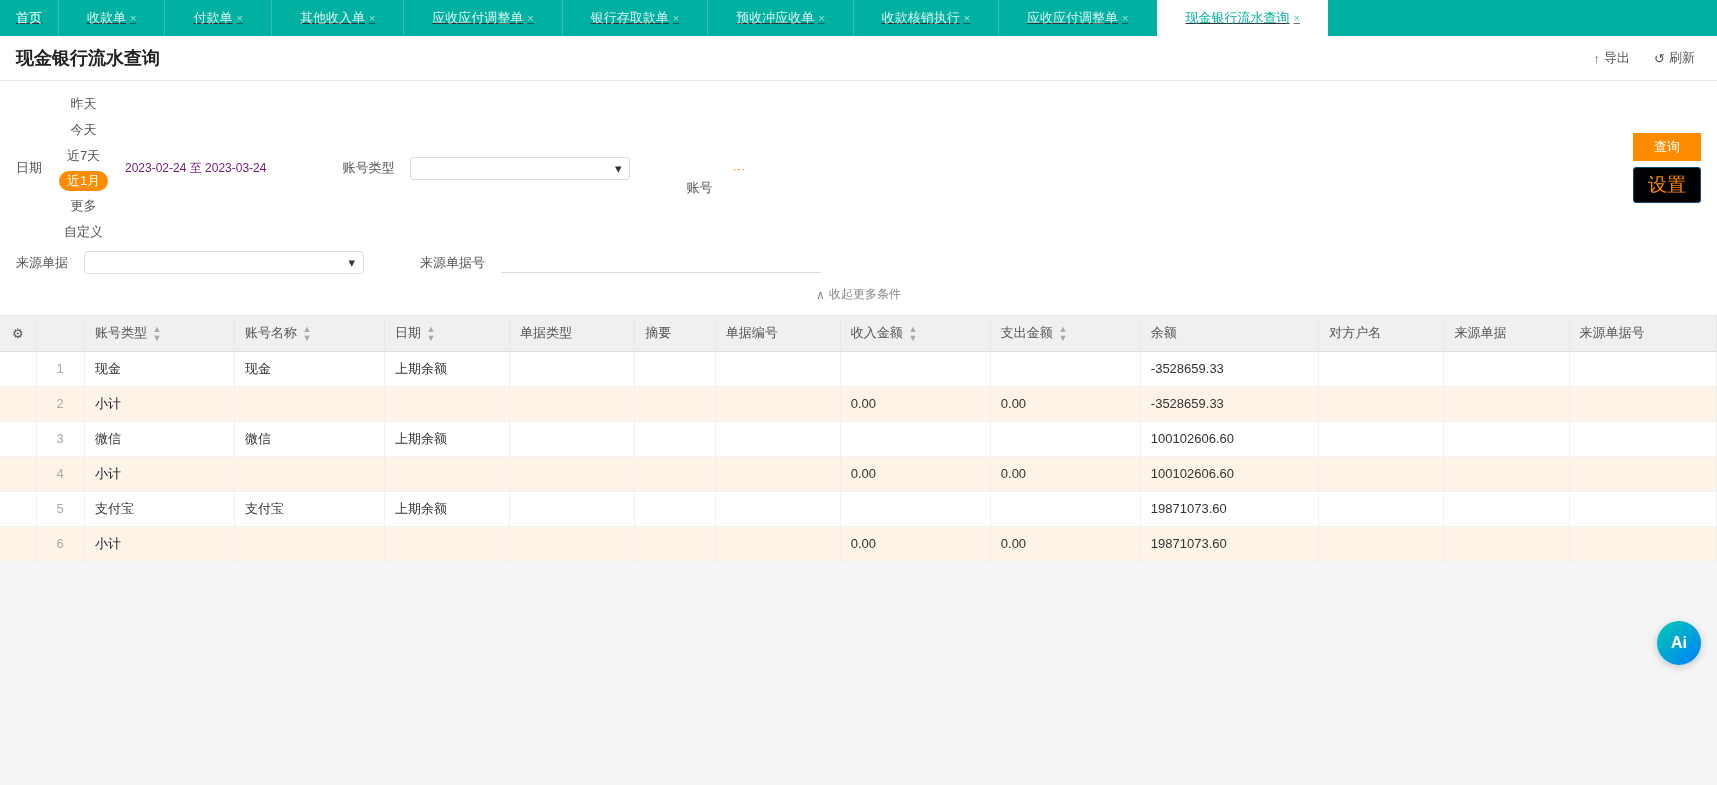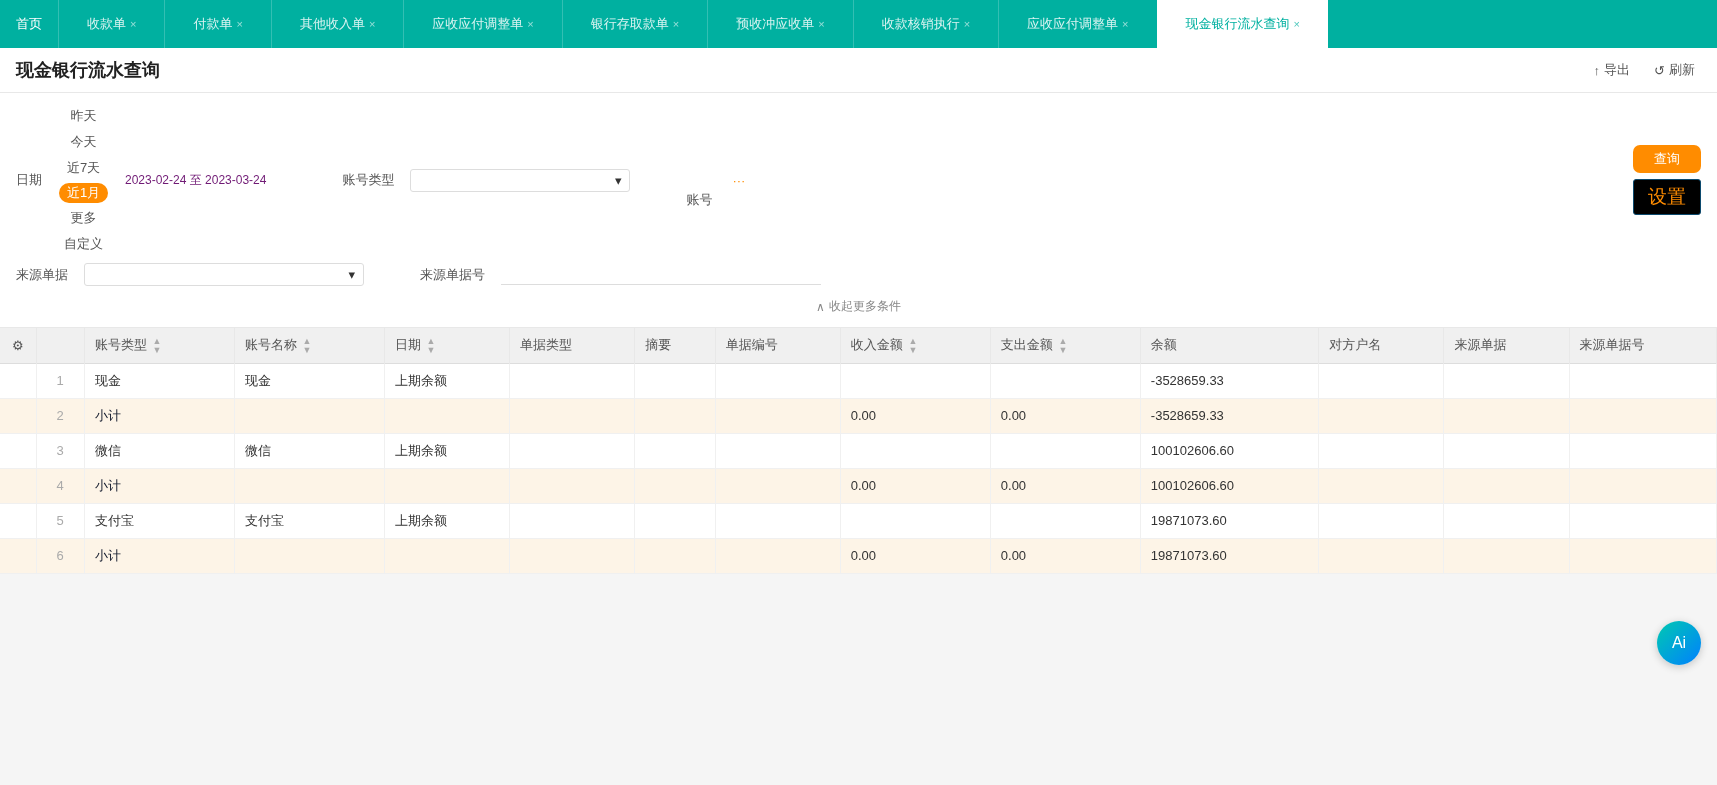--- a/index.html
+++ b/index.html
@@ -3,23 +3,24 @@
   <meta charset="utf-8">
   <style>
     * { box-sizing: border-box; margin: 0; padding: 0; }
     body { font-family: 'Microsoft YaHei', Arial, sans-serif; font-size: 13px; background: #f5f5f5; color: #333; }
 
     
     .top-nav {
       background: #00b0a0;
       display: flex;
       align-items: flex-start;
-      height: 48px;
+      height: 36px;
       padding: 0 0;
       overflow: hidden;
+      text-decoration: underline;
     }
     .nav-home {
       padding: 0 16px;
       color: #fff;
       font-size: 13px;
       cursor: pointer;
       white-space: nowrap;
       height: 100%;
       display: flex;
       align-items: center;
@@ -143,21 +144,21 @@
     .more-btn {
       color: #ff8c00;
       font-size: 13px;
       cursor: pointer;
       padding: 2px 4px;
     }
     .query-btn {
       background: #ff8c00;
       color: #fff;
       border: none;
-      border-radius: 7px;
+      border-radius: 0;
       padding: 5px 18px;
       font-size: 13px;
       cursor: pointer;
     }
     .setting-btn {
       background: #000000;
       color: #ff8c00;
       border: 1px solid #0c4a6e;
       border-radius: 3px;
       padding: 4px 14px;
@@ -240,21 +241,21 @@
       bottom: 120px;
       background: linear-gradient(135deg, #00c9b1, #0080ff);
       color: #fff;
       border-radius: 50%;
       width: 44px;
       height: 44px;
       display: flex;
       align-items: center;
       justify-content: center;
       font-size: 16px;
-      font-weight: normal;
+      font-weight: bold;
       cursor: pointer;
       box-shadow: 0 2px 8px rgba(0,0,0,0.2);
     }
   </style>
 </head>
 <body>
 
 <div class="top-nav">
   <div class="nav-home">首页</div>
   <div class="nav-tab">

